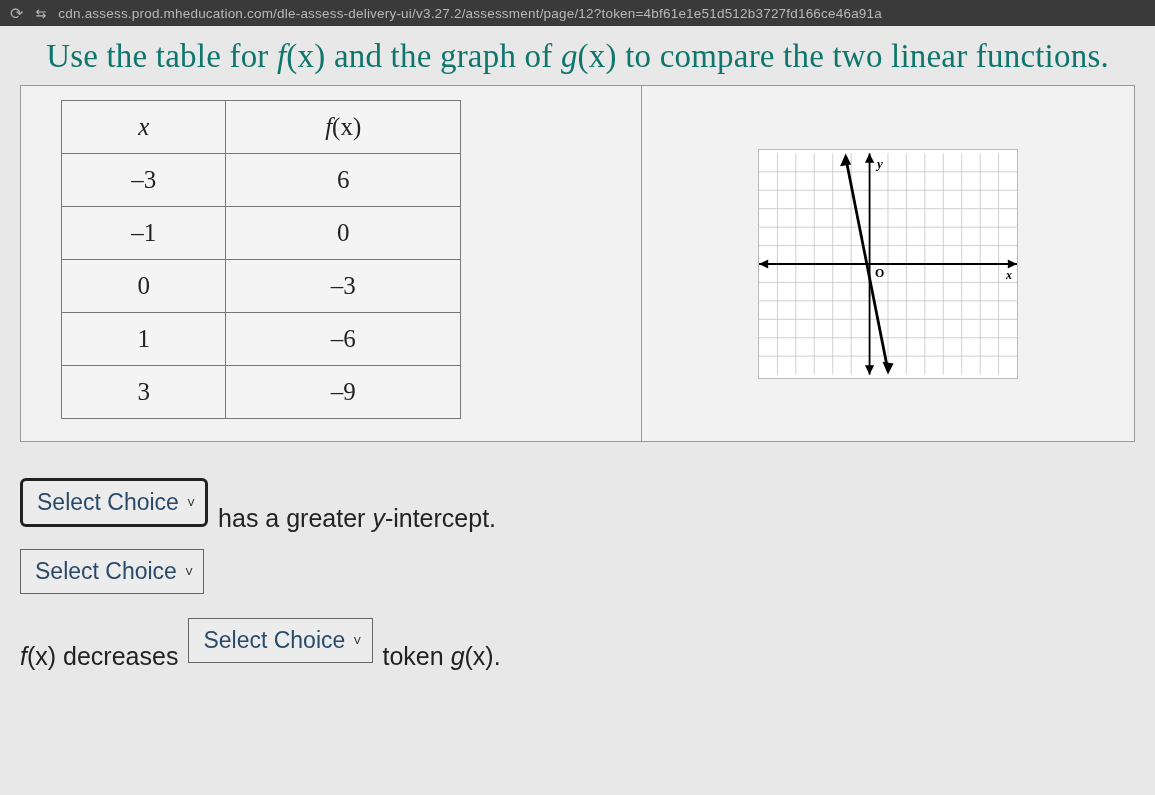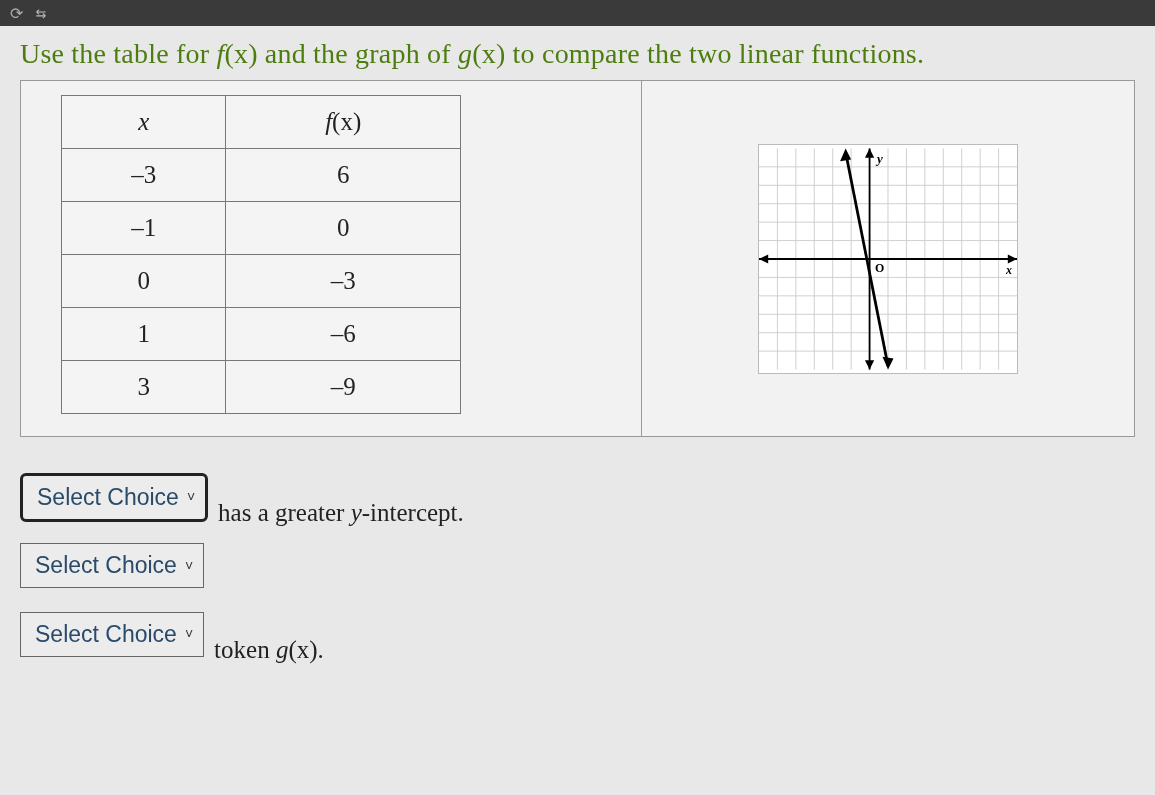--- a/index.html
+++ b/index.html
@@ -20,24 +20,25 @@
     display: flex;
     align-items: center;
     gap: 12px;
   }
   .refresh-icon { color: #aaa; font-size: 16px; }
   .url { font-size: 13.5px; letter-spacing: 0.2px; }
   .content {
     padding: 8px 20px 0 20px;
   }
   .prompt {
-    font-size: 28px;
-    color: #4d7c0f;
+    font-size: 33px;
+    color: #0f766e;
     padding: 4px 0 10px 0;
     letter-spacing: 0.2px;
+    text-align: center;
   }
   .fx-i { font-style: italic; }
   .layout-row {
     display: flex;
     border: 1px solid #999;
     background: #f2f2f2;
     padding: 0;
   }
   .table-cell {
     flex: 0 0 620px;
@@ -93,28 +94,29 @@
     padding: 8px 10px 8px 14px;
     font-size: 23px;
     color: #2a4a6a;
     font-family: Arial, sans-serif;
   }
   .select-choice.heavy {
     border: 3px solid #222;
     border-radius: 6px;
   }
   .chev { font-size: 14px; color: #333; }
-  .answer-text { font-family: Liberation Serif, serif; margin-top: 32px; }
+  .answer-text { font-family: Liberation Sans, sans-serif; margin-top: 32px; }
 </style>
 </head>
 <body>
 
 <div class="browser-bar">
   <span class="refresh-icon">⟳</span>
   <span style="font-size:13px;">⇆</span>
+  <span class="url">cdn.assess.prod.mheducation.com/dle-assess-delivery-ui/v3.27.2/assessment/page/12?token=4bf61e1e51d512b3727fd166ce46a91a</span>
 </div>
 
 <div class="content">
 
   <div class="prompt">
     <span>Use the table for </span><span class="fx-i">f</span><span>(x)</span><span> and the graph of </span><span class="fx-i">g</span><span>(x)</span><span> to compare the two linear functions.</span>
   </div>
 
   <div class="layout-row">
     <div class="table-cell">
@@ -213,20 +215,23 @@
     </div>
 
     <div class="answer-line">
       <div class="select-choice">
         <span>Select Choice</span>
         <span class="chev">˅</span>
       </div>
     </div>
 
     <div class="answer-line">
+      <span class="answer-text">
+        <span class="fx-i">f</span><span>(x)</span><span> decreases </span>
+      </span>
       <div class="select-choice">
         <span>Select Choice</span>
         <span class="chev">˅</span>
       </div>
       <span class="answer-text">
         <span> token </span><span class="fx-i">g</span><span>(x).</span>
       </span>
     </div>
 
   </div>

